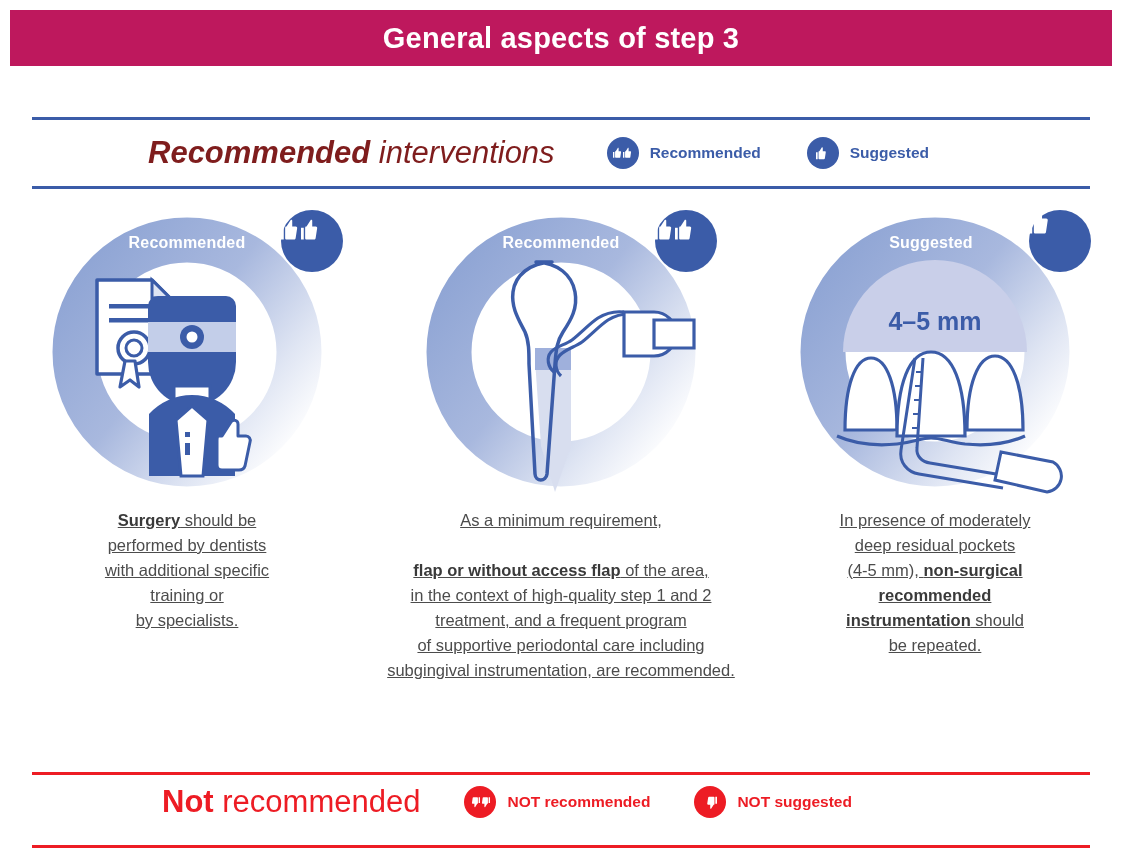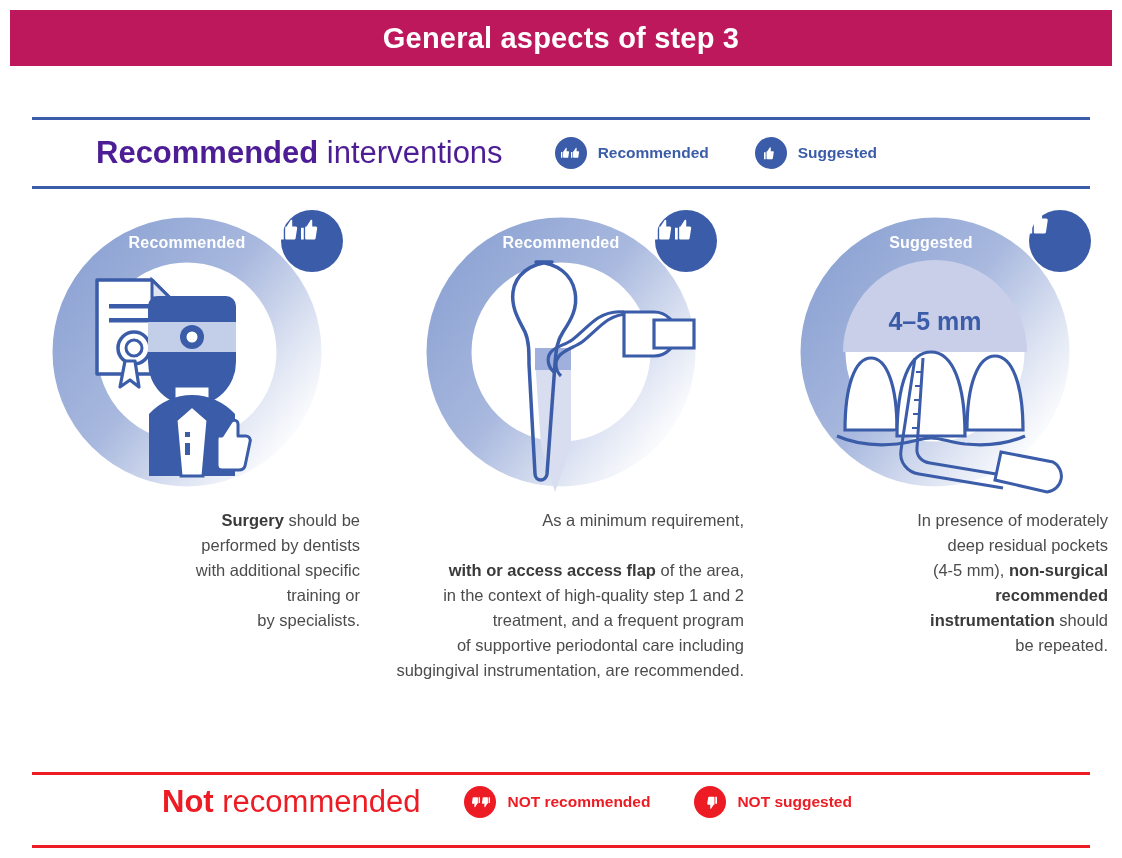--- a/index.html
+++ b/index.html
@@ -27,21 +27,21 @@
   #rule-top{top:117px;}
   #rule-mid{top:186px;}
   #rule-red-top{top:772px;}
   #rule-red-bot{top:845px;}
 
   .band{
     position:absolute;left:32px;top:120px;width:1058px;height:66px;
     display:flex;align-items:center;
   }
   .band-heading{
-    margin-left:64px;font-size:31px;color:#4c1d95;white-space:nowrap;
+    margin-left:116px;font-size:31px;color:#7f1d1d;white-space:nowrap;font-style:italic;
   }
   .band-heading b{font-weight:bold;}
   .band-heading span.light{font-weight:normal;}
   .legend{display:flex;align-items:center;margin-left:52px;gap:46px;}
   .legend-item{display:flex;align-items:center;gap:11px;}
   .legend-label{font-size:15.5px;font-weight:bold;color:#3b5ca8;white-space:nowrap;}
 
   .badge{
     border-radius:50%;display:flex;align-items:center;justify-content:center;
     background:#3b5ca8;flex:none;
@@ -68,23 +68,24 @@
     position:absolute;width:62px;height:62px;border-radius:50%;
     background:#3b5ca8;display:flex;align-items:center;justify-content:center;
     right:-6px;top:10px;
   }
   .badge.lg svg{width:40px;height:40px;}
   .badge.lg.one svg{width:25px;height:25px;}
 
   .art{position:absolute;left:0;top:0;width:300px;height:300px;}
 
   .caption{
-    position:absolute;left:0;right:0;top:312px;text-align:right;
+    position:absolute;left:0;right:0;top:312px;text-align:center;
     font-size:16.5px;line-height:25px;color:#4c4c4c;padding:0 14px;
     box-sizing:border-box;
+    text-decoration:underline;
   }
   .caption b{font-weight:bold;color:#3a3a3a;}
   .panel.wide .caption{padding:0 4px;}
 
   
   .band-bottom{
     position:absolute;left:32px;top:776px;width:1058px;height:52px;
     display:flex;align-items:center;
   }
   .bottom-heading{
@@ -216,21 +217,21 @@
 
             <path d="M141 62 c-22 1 -37 13 -39 30 c-2 16 6 28 12 40 c4 9 4 20 4 32 l6 110 c.5 8 11 8 12 0 l8-110 c1-14 2-23 8-32 c8-12 15-24 12-40 c-3-17-17-29-39-30z" fill="none" stroke="#3b5ca8" stroke-width="3.5" stroke-linejoin="round"></path>
 
             <path d="M143 172 c-6-5 -8-14 -3-20 c5-6 14-7 21-12 c9-7 17-16 26-22 c8-5 17-7 26-6" fill="none" stroke="#3b5ca8" stroke-width="3.2" stroke-linejoin="round"></path>
             <path d="M150 176 c-6-6 -7-15 -1-21 c6-6 15-8 22-13 c9-7 17-16 26-22 c8-5 17-7 26-6" fill="none" stroke="#3b5ca8" stroke-width="3.2" stroke-linejoin="round"></path>
             <path d="M213 112 h30 a22 22 0 0 1 0 44 h-30 z" fill="#fff" stroke="#3b5ca8" stroke-width="3.2"></path>
             <path d="M243 120 h40 v28 h-40z" fill="#fff" stroke="#3b5ca8" stroke-width="3.2"></path>
           </svg>
         </div>
       </div>
-      <div class="caption">As a minimum requirement,<br><br><b>with or access access flap</b> of the area,<br>in the context of high-quality step 1 and 2<br>treatment, and a frequent program<br>of supportive periodontal care including<br>subgingival instrumentation, are recommended.</div>
+      <div class="caption">As a minimum requirement,<br><br><b>flap or without access flap</b> of the area,<br>in the context of high-quality step 1 and 2<br>treatment, and a frequent program<br>of supportive periodontal care including<br>subgingival instrumentation, are recommended.</div>
     </div>
 
     <div class="panel">
       <div class="panel-art">
         <div class="ring-wrap">
           <svg width="300" height="300" viewBox="0 0 300 300">
             <defs>
               <linearGradient id="rg3" x1="0" y1="0.1" x2="1" y2="0.9">
                 <stop offset="0" stop-color="#8ea4d4"></stop>
                 <stop offset="0.45" stop-color="#a8b8de"></stop>

